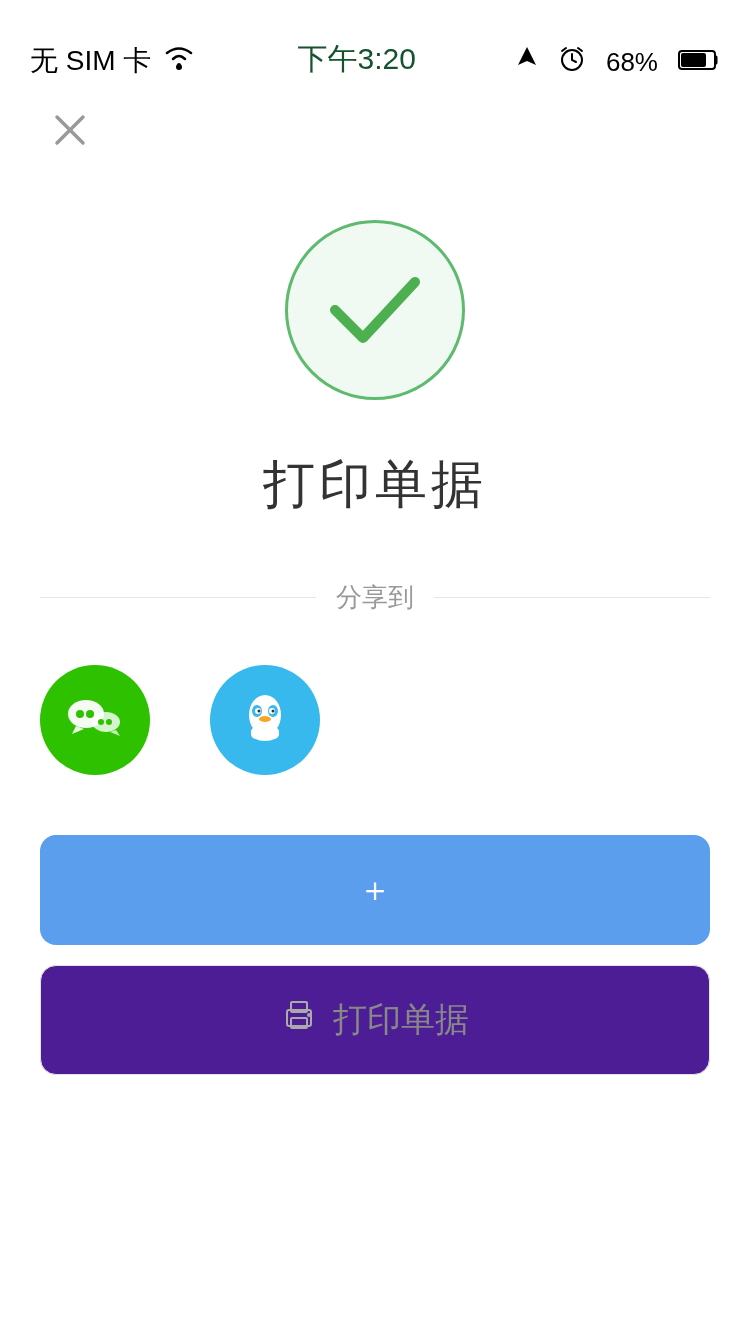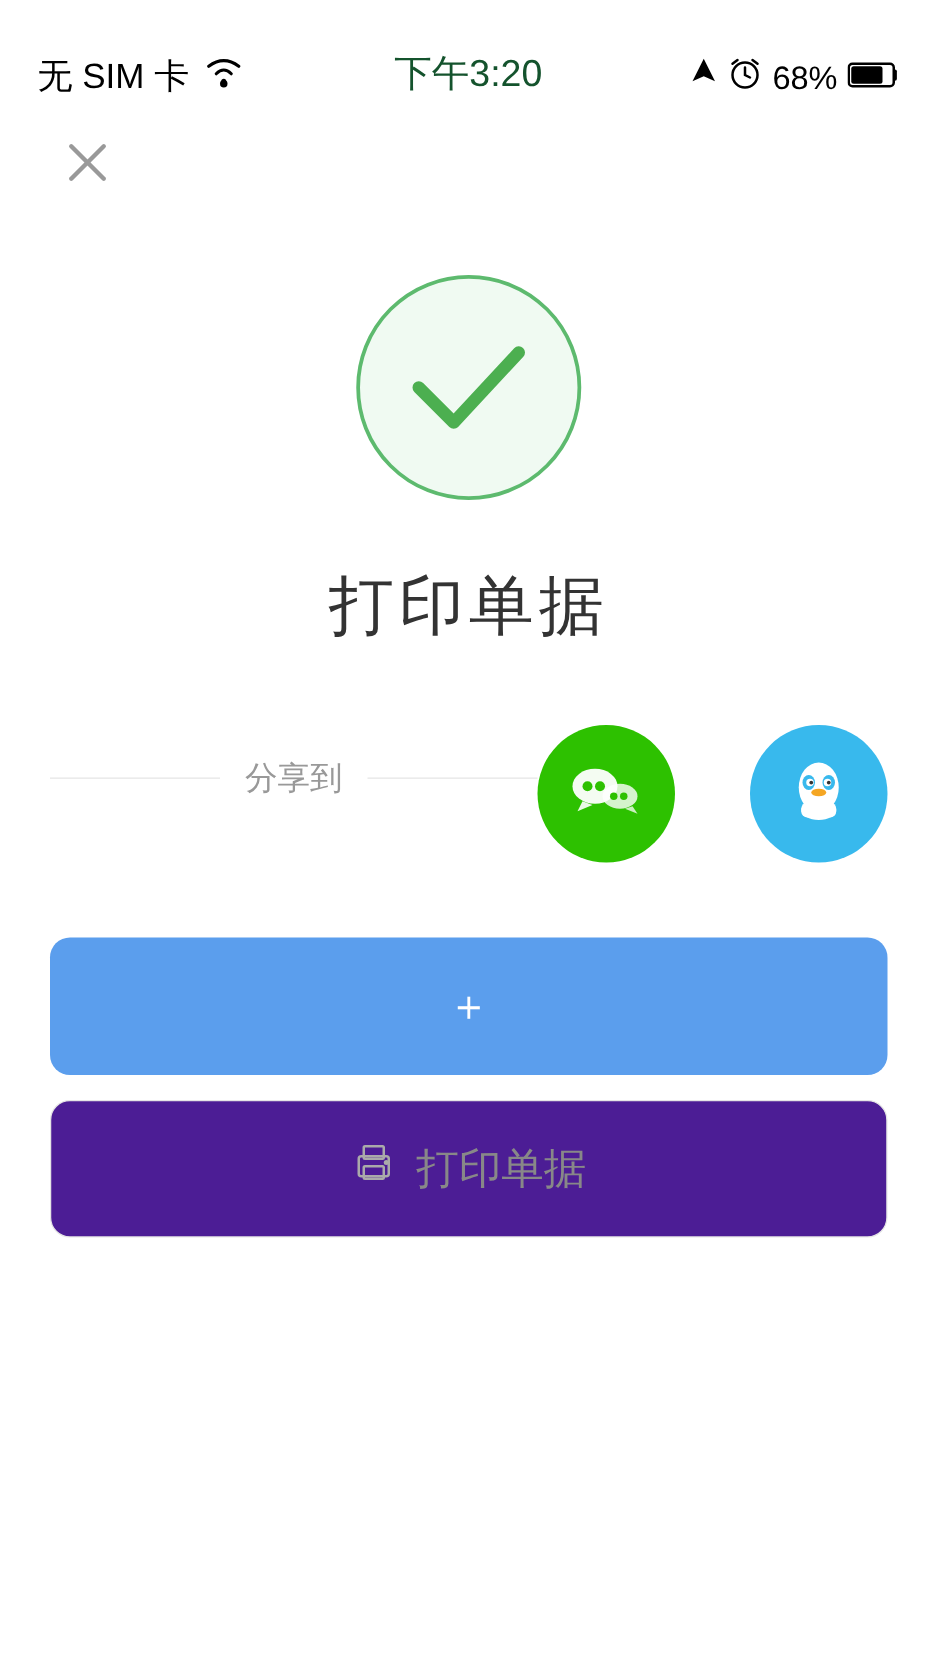--- a/index.html
+++ b/index.html
@@ -34,21 +34,21 @@
 
     .status-center {
       font-size: 30px;
       font-weight: 500;
       color: #14532d;
     }
 
     .status-right {
       display: flex;
       align-items: center;
-      gap: 8px;
+      gap: 20px;
       font-size: 26px;
       color: #000;
     }
 
     
     .main-content {
       width: 750px;
       padding: 20px 40px;
       display: flex;
       flex-direction: column;
@@ -91,22 +91,22 @@
       font-weight: 400;
       color: #333333;
       margin-bottom: 60px;
       letter-spacing: 4px;
     }
 
     
     .share-section {
       width: 100%;
       display: flex;
-      flex-direction: row;
-      align-items: flex-end;
+      flex-direction: column;
+      align-items: flex-start;
       margin-bottom: 60px;
     }
 
     .share-divider {
       width: 100%;
       display: flex;
       align-items: center;
       gap: 20px;
       margin-bottom: 50px;
     }

